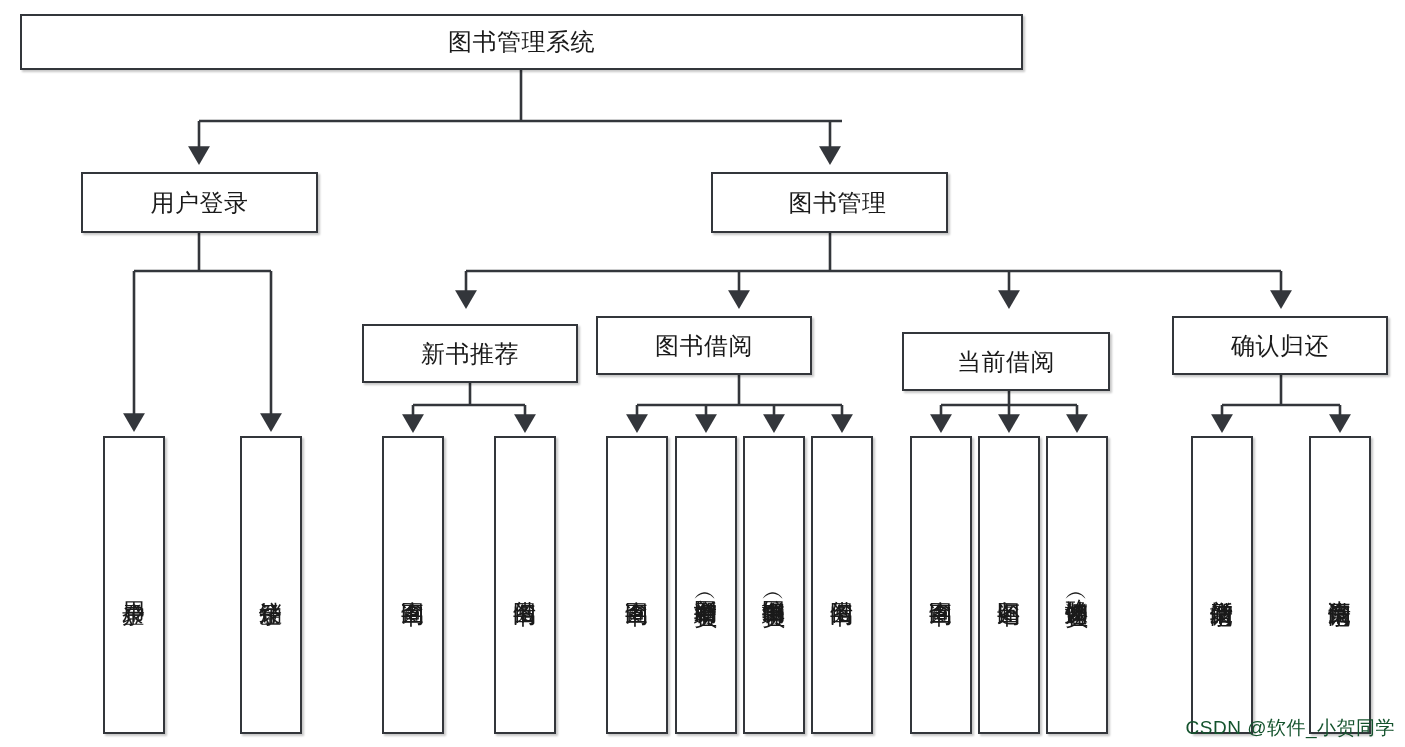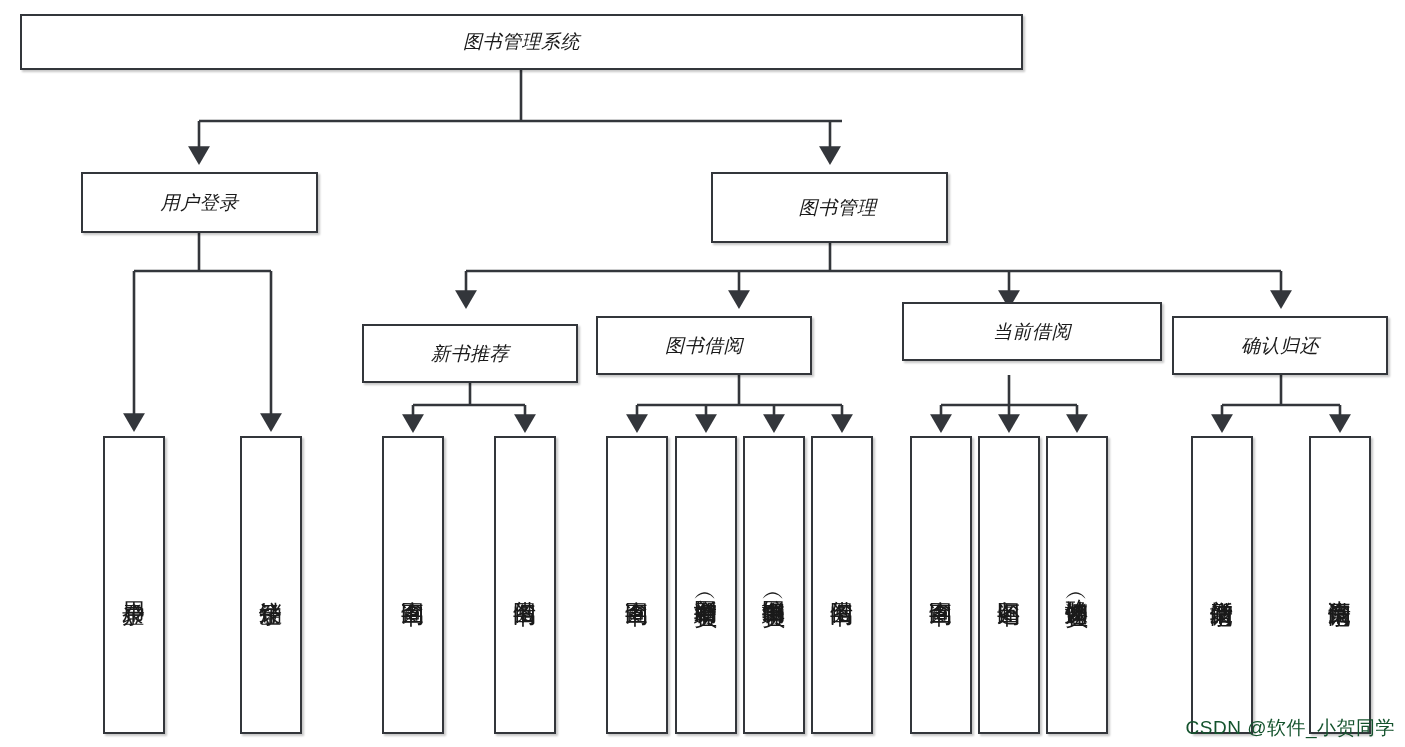--- a/index.html
+++ b/index.html
@@ -30,23 +30,22 @@
     color: #1a1a1a;
   }
   .node .lbl {
     display: block;
     text-align: center;
     line-height: 1.05;
     white-space: nowrap;
   }
   
   .node.horiz .lbl {
-    font-size: 19px;
+    font-size: 24px;
     letter-spacing: 0.5px;
-    font-style: italic;
   }
   
   .node.vert {
     align-items: center;
     justify-content: center;
   }
   .node.vert .lbl {
     writing-mode: vertical-rl;
     text-orientation: upright;
     font-size: 23px;
@@ -122,33 +121,33 @@
   </svg>
 
   <div class="node horiz" style="left:20px; top:14px; width:1003px; height:56px;">
     <span class="lbl">图书管理系统</span>
   </div>
 
   <div class="node horiz" style="left:81px; top:172px; width:237px; height:61px;">
     <span class="lbl">用户登录</span>
   </div>
 
-  <div class="node horiz" style="left:711px; top:172px; width:237px; height:71px;padding-left:16px;">
+  <div class="node horiz" style="left:711px; top:172px; width:237px; height:61px;padding-left:16px;">
     <span class="lbl">图书管理</span>
   </div>
 
   <div class="node horiz" style="left:362px; top:324px; width:216px; height:59px;">
     <span class="lbl">新书推荐</span>
   </div>
 
   <div class="node horiz" style="left:596px; top:316px; width:216px; height:59px;">
     <span class="lbl">图书借阅</span>
   </div>
 
-  <div class="node horiz" style="left:902px; top:302px; width:260px; height:59px;">
+  <div class="node horiz" style="left:902px; top:332px; width:208px; height:59px;">
     <span class="lbl">当前借阅</span>
   </div>
 
   <div class="node horiz" style="left:1172px; top:316px; width:216px; height:59px;">
     <span class="lbl">确认归还</span>
   </div>
 
   <div class="node vert" style="left:103px; top:436px; width:62px; height:298px;">
     <span class="lbl">用户登录</span>
   </div>

